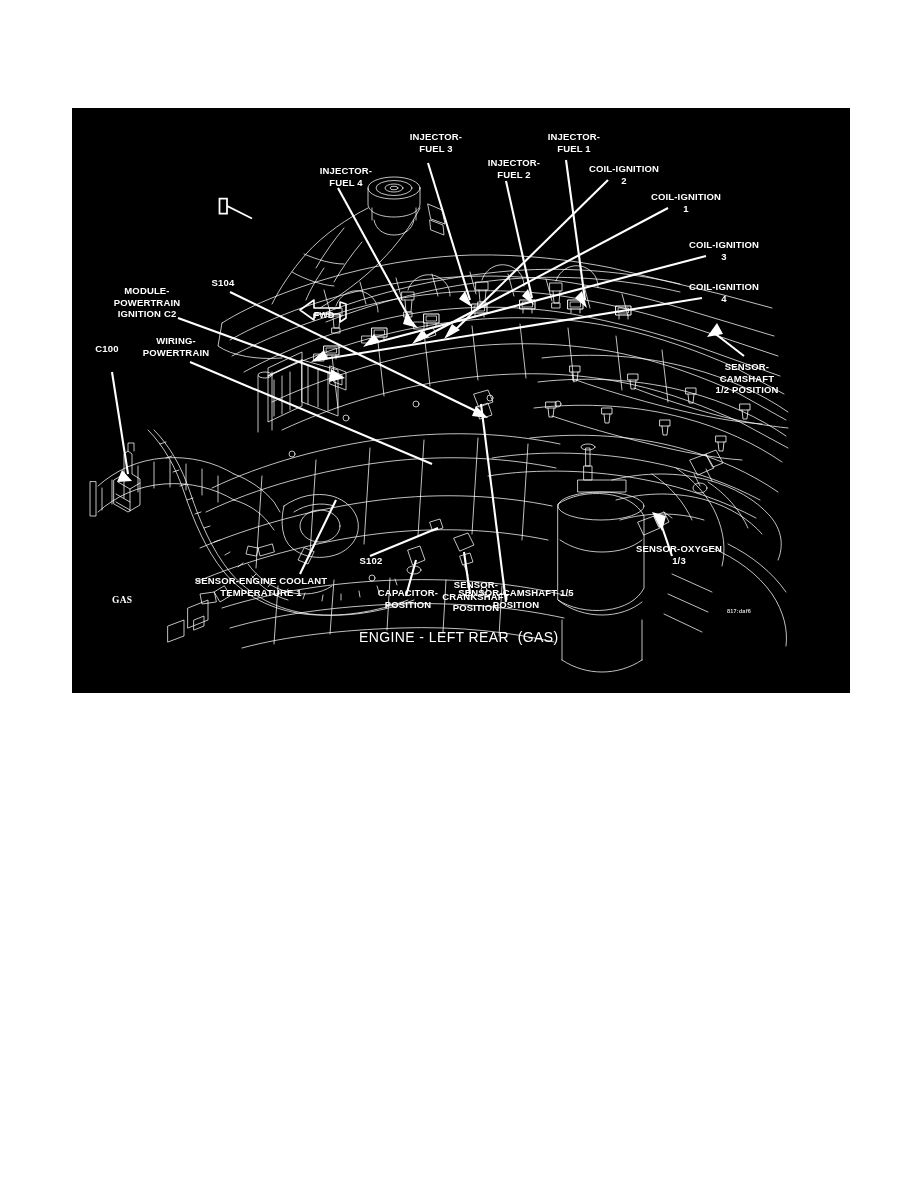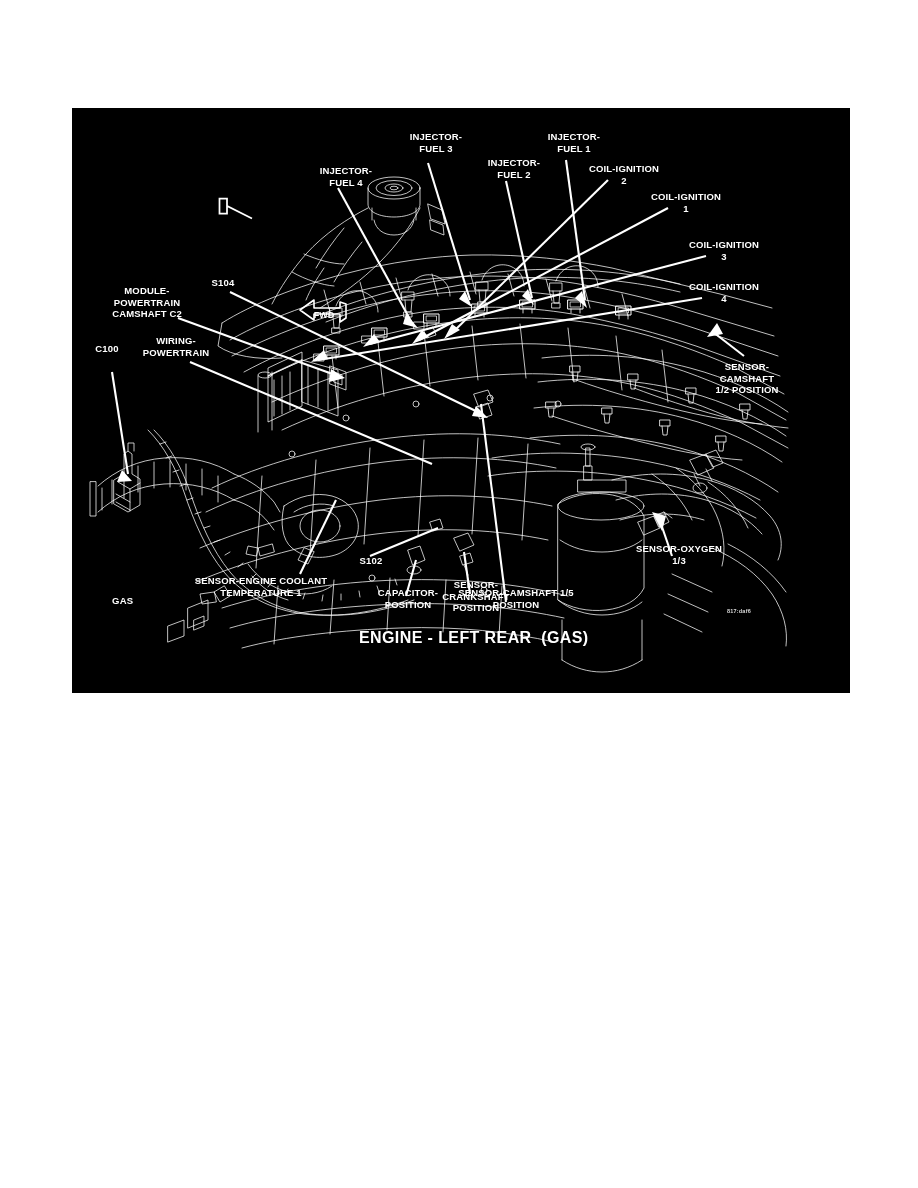--- a/index.html
+++ b/index.html
@@ -51,30 +51,30 @@
     white-space: pre;
     margin: 7px;
     pointer-events: auto;
   }
   .callout.ctr  { text-align: center; }
 
   .caption {
     position: absolute;
     color: #ffffff;
     font-family: "Liberation Sans", sans-serif;
-    font-size: 16px;
-    font-weight: bold;
+    font-size: 14px;
+    font-weight: normal;
     letter-spacing: 0.4px;
     white-space: pre;
   }
 
   .gastag {
     position: absolute;
     color: #ffffff;
-    font-family: Liberation Sans, sans-serif;
+    font-family: Liberation Serif, serif;
     font-size: 9.5px;
     font-weight: bold;
     letter-spacing: 0.3px;
   }
 
   .partcode {
     position: absolute;
     color: #d8d8d8;
     font-family: "Liberation Sans", sans-serif;
     font-size: 5.5px;
@@ -448,21 +448,21 @@
 
     <div class="callout ctr" style="left:272px;  top:440px; width:40px;text-align:center;">S102</div>
 
     <div class="callout ctr" style="left:100px;  top:460px; width:164px;">SENSOR-ENGINE COOLANT
 TEMPERATURE 1</div>
 
     <div class="callout ctr" style="left:122px;  top:162px; width:44px;">S104</div>
 
     <div class="callout ctr" style="left:24px;   top:170px; width:88px;">MODULE-
 POWERTRAIN
-CAMSHAFT C2</div>
+IGNITION C2</div>
 
     <div class="callout ctr" style="left:58px;   top:220px; width:78px;">WIRING-
 POWERTRAIN</div>
 
     <div class="callout ctr" style="left:6px;    top:228px; width:44px;text-align:center;">C100</div>
 
     <div class="gastag" style="left:40px; top:487px;">GAS</div>
 
     <div class="caption" style="left:287px; top:521px;">ENGINE - LEFT REAR  (GAS)</div>
 

